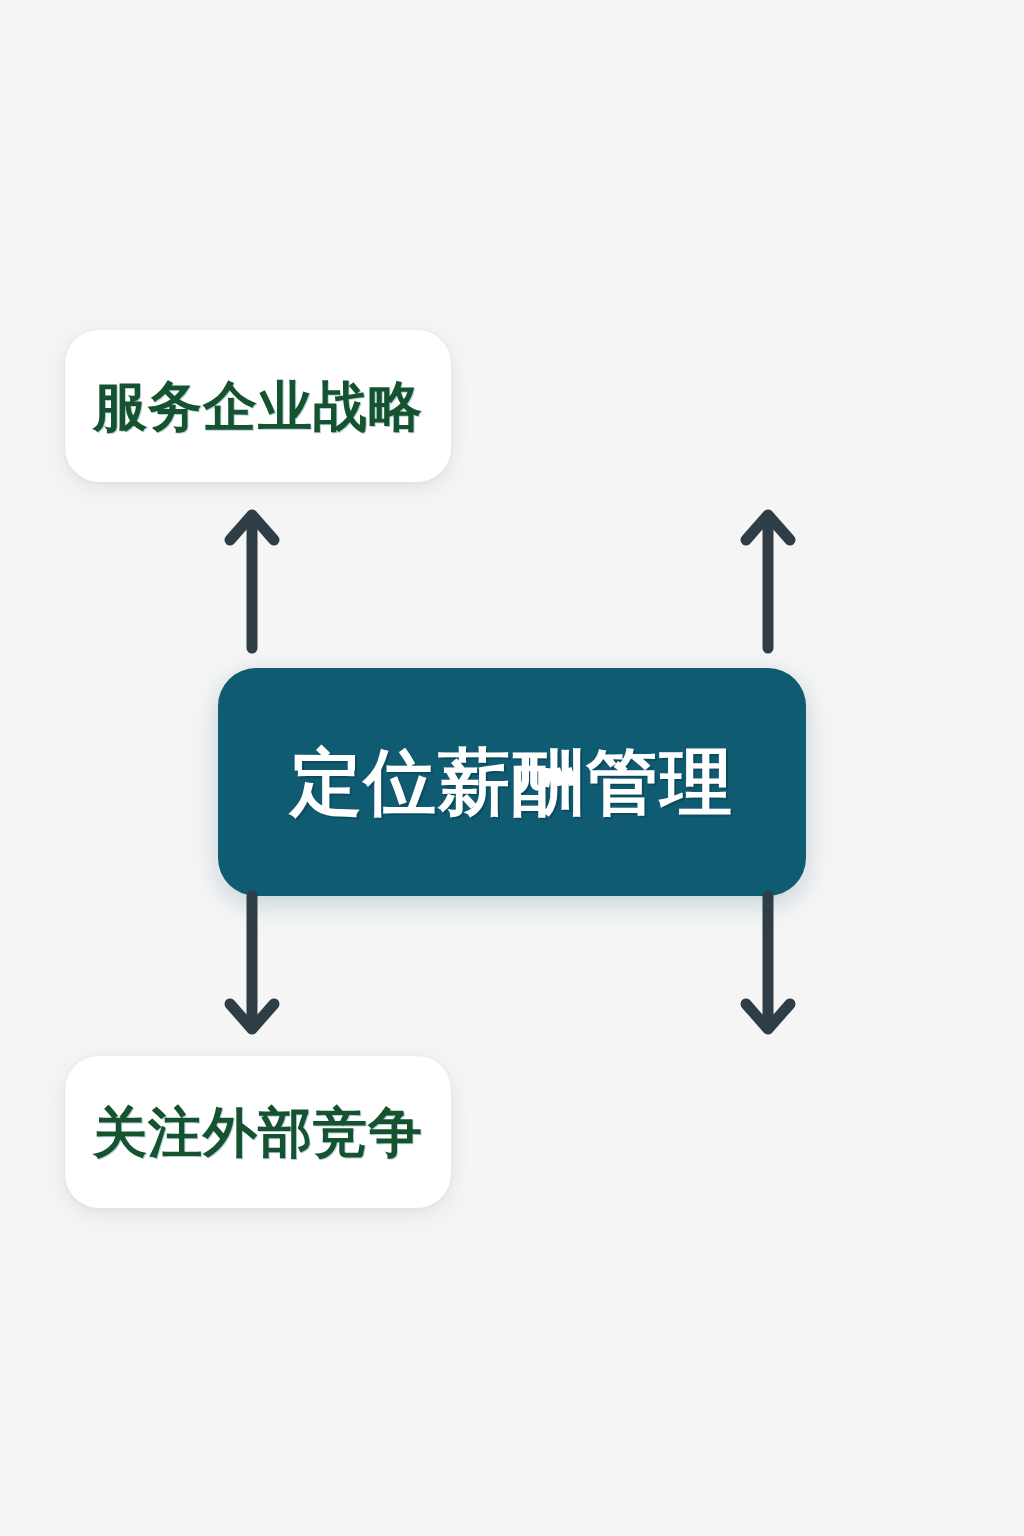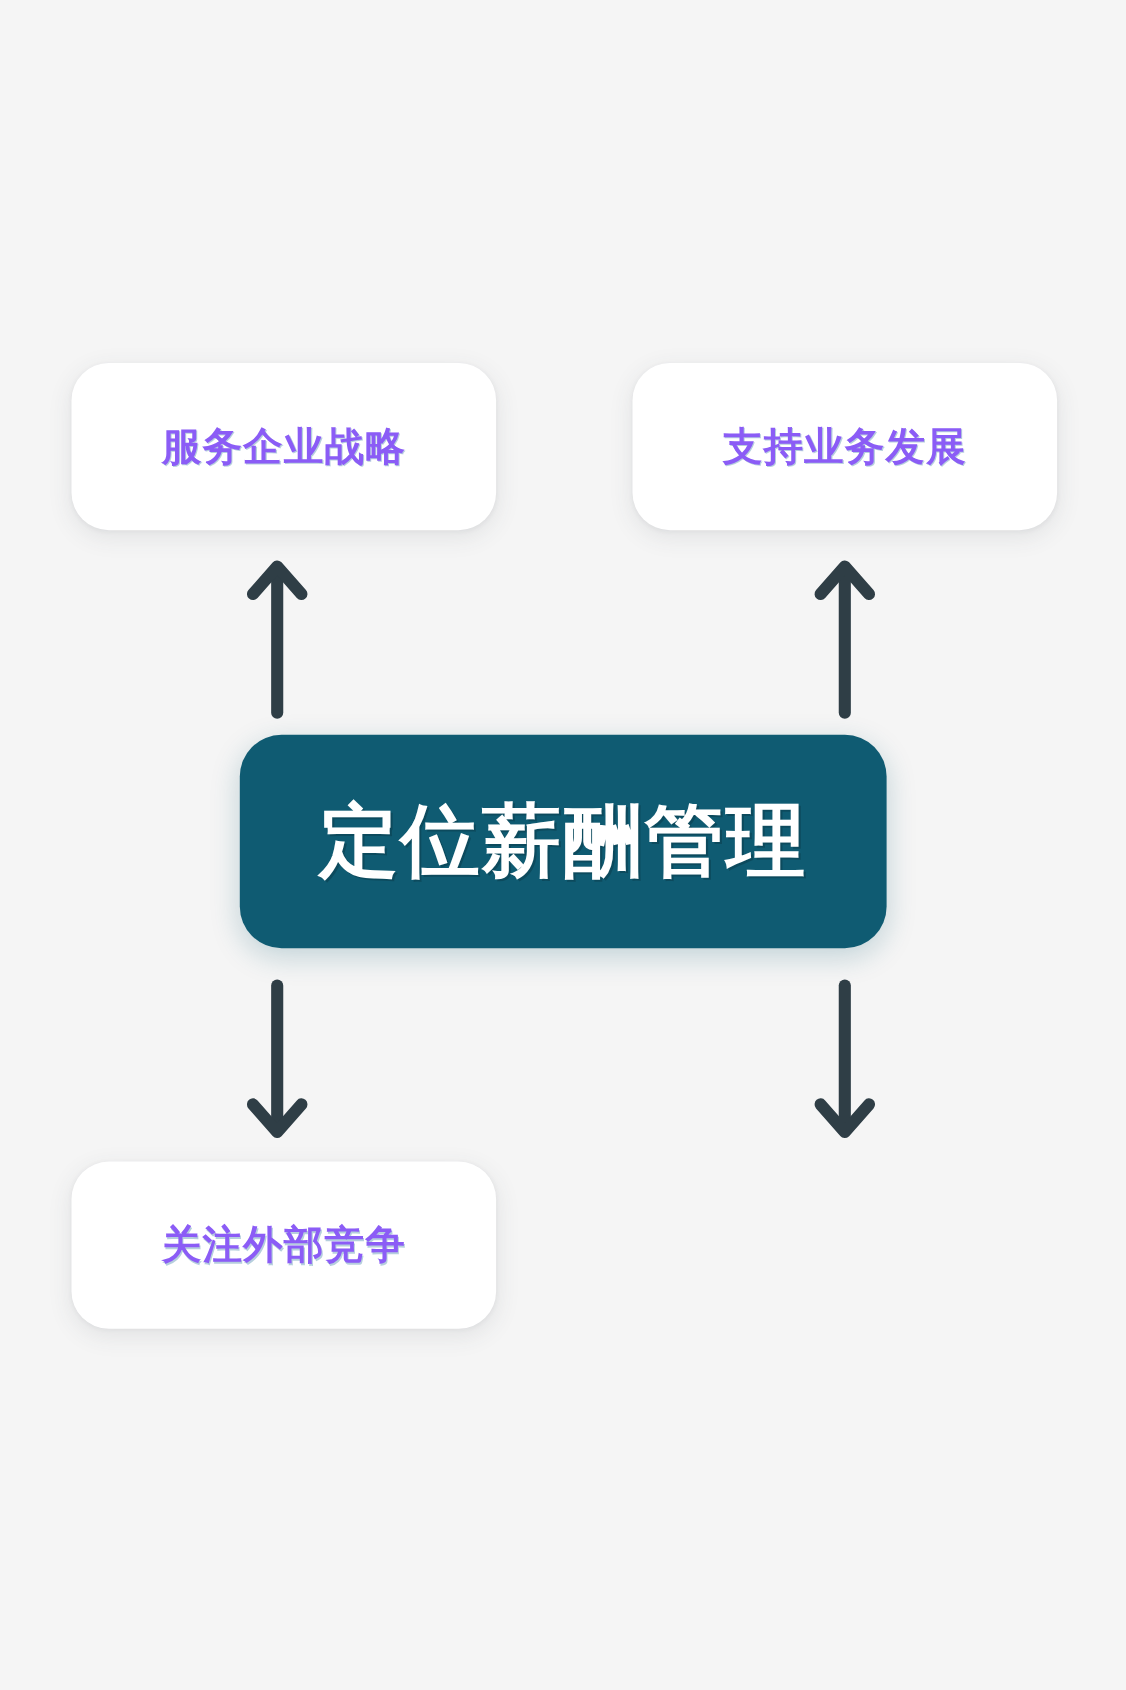--- a/index.html
+++ b/index.html
@@ -29,41 +29,41 @@
     background: #ffffff;
     border-radius: 34px;
     box-shadow: 0 6px 22px rgba(60, 70, 80, 0.10),
                 0 1px 4px rgba(60, 70, 80, 0.06);
     display: flex;
     align-items: center;
     justify-content: center;
     box-sizing: border-box;
   }
   .card .card-label {
-    color: #8b5cf6;
-    font-size: 36px;
+    color: #14532d;
+    font-size: 54px;
     font-weight: 700;
     letter-spacing: 1px;
     line-height: 1;
     white-space: nowrap;
     text-shadow: 1px 1px 0 rgba(14, 95, 143, 0.30);
   }
 
   #card-tl { left: 65px;  top: 330px;  width: 386px; height: 152px; }
   #card-tr { left: 575px; top: 330px;  width: 386px; height: 152px; }
   #card-bl { left: 65px;  top: 1056px; width: 386px; height: 152px; }
   #card-br { left: 575px; top: 1056px; width: 386px; height: 152px; }
 
   
   #card-center {
     position: absolute;
     left: 218px;
     top: 668px;
     width: 588px;
-    height: 194px;
+    height: 228px;
     background: #0f5b72;
     border-radius: 38px;
     display: flex;
     align-items: center;
     justify-content: center;
     box-shadow: 0 8px 26px rgba(15, 91, 114, 0.22);
     box-sizing: border-box;
   }
   #card-center .center-label {
     color: #ffffff;
@@ -87,23 +87,20 @@
 </style>
 </head>
 <body>
 
 <div id="diagram">
 
   <div class="card" id="card-tl">
     <span class="card-label">服务企业战略</span>
   </div>
 
-  <div class="card" id="card-tr">
-    <span class="card-label">支持业务发展</span>
-  </div>
 
   <svg class="arrow-svg" id="arrow-up-left" viewBox="0 0 80 148">
     <g fill="none" stroke="#2f3e46" stroke-width="11" stroke-linecap="round" stroke-linejoin="round">
       <line x1="40" y1="142" x2="40" y2="12"></line>
       <polyline points="18,34 40,9 62,34"></polyline>
     </g>
   </svg>
 
   <svg class="arrow-svg" id="arrow-up-right" viewBox="0 0 80 148">
     <g fill="none" stroke="#2f3e46" stroke-width="11" stroke-linecap="round" stroke-linejoin="round">

